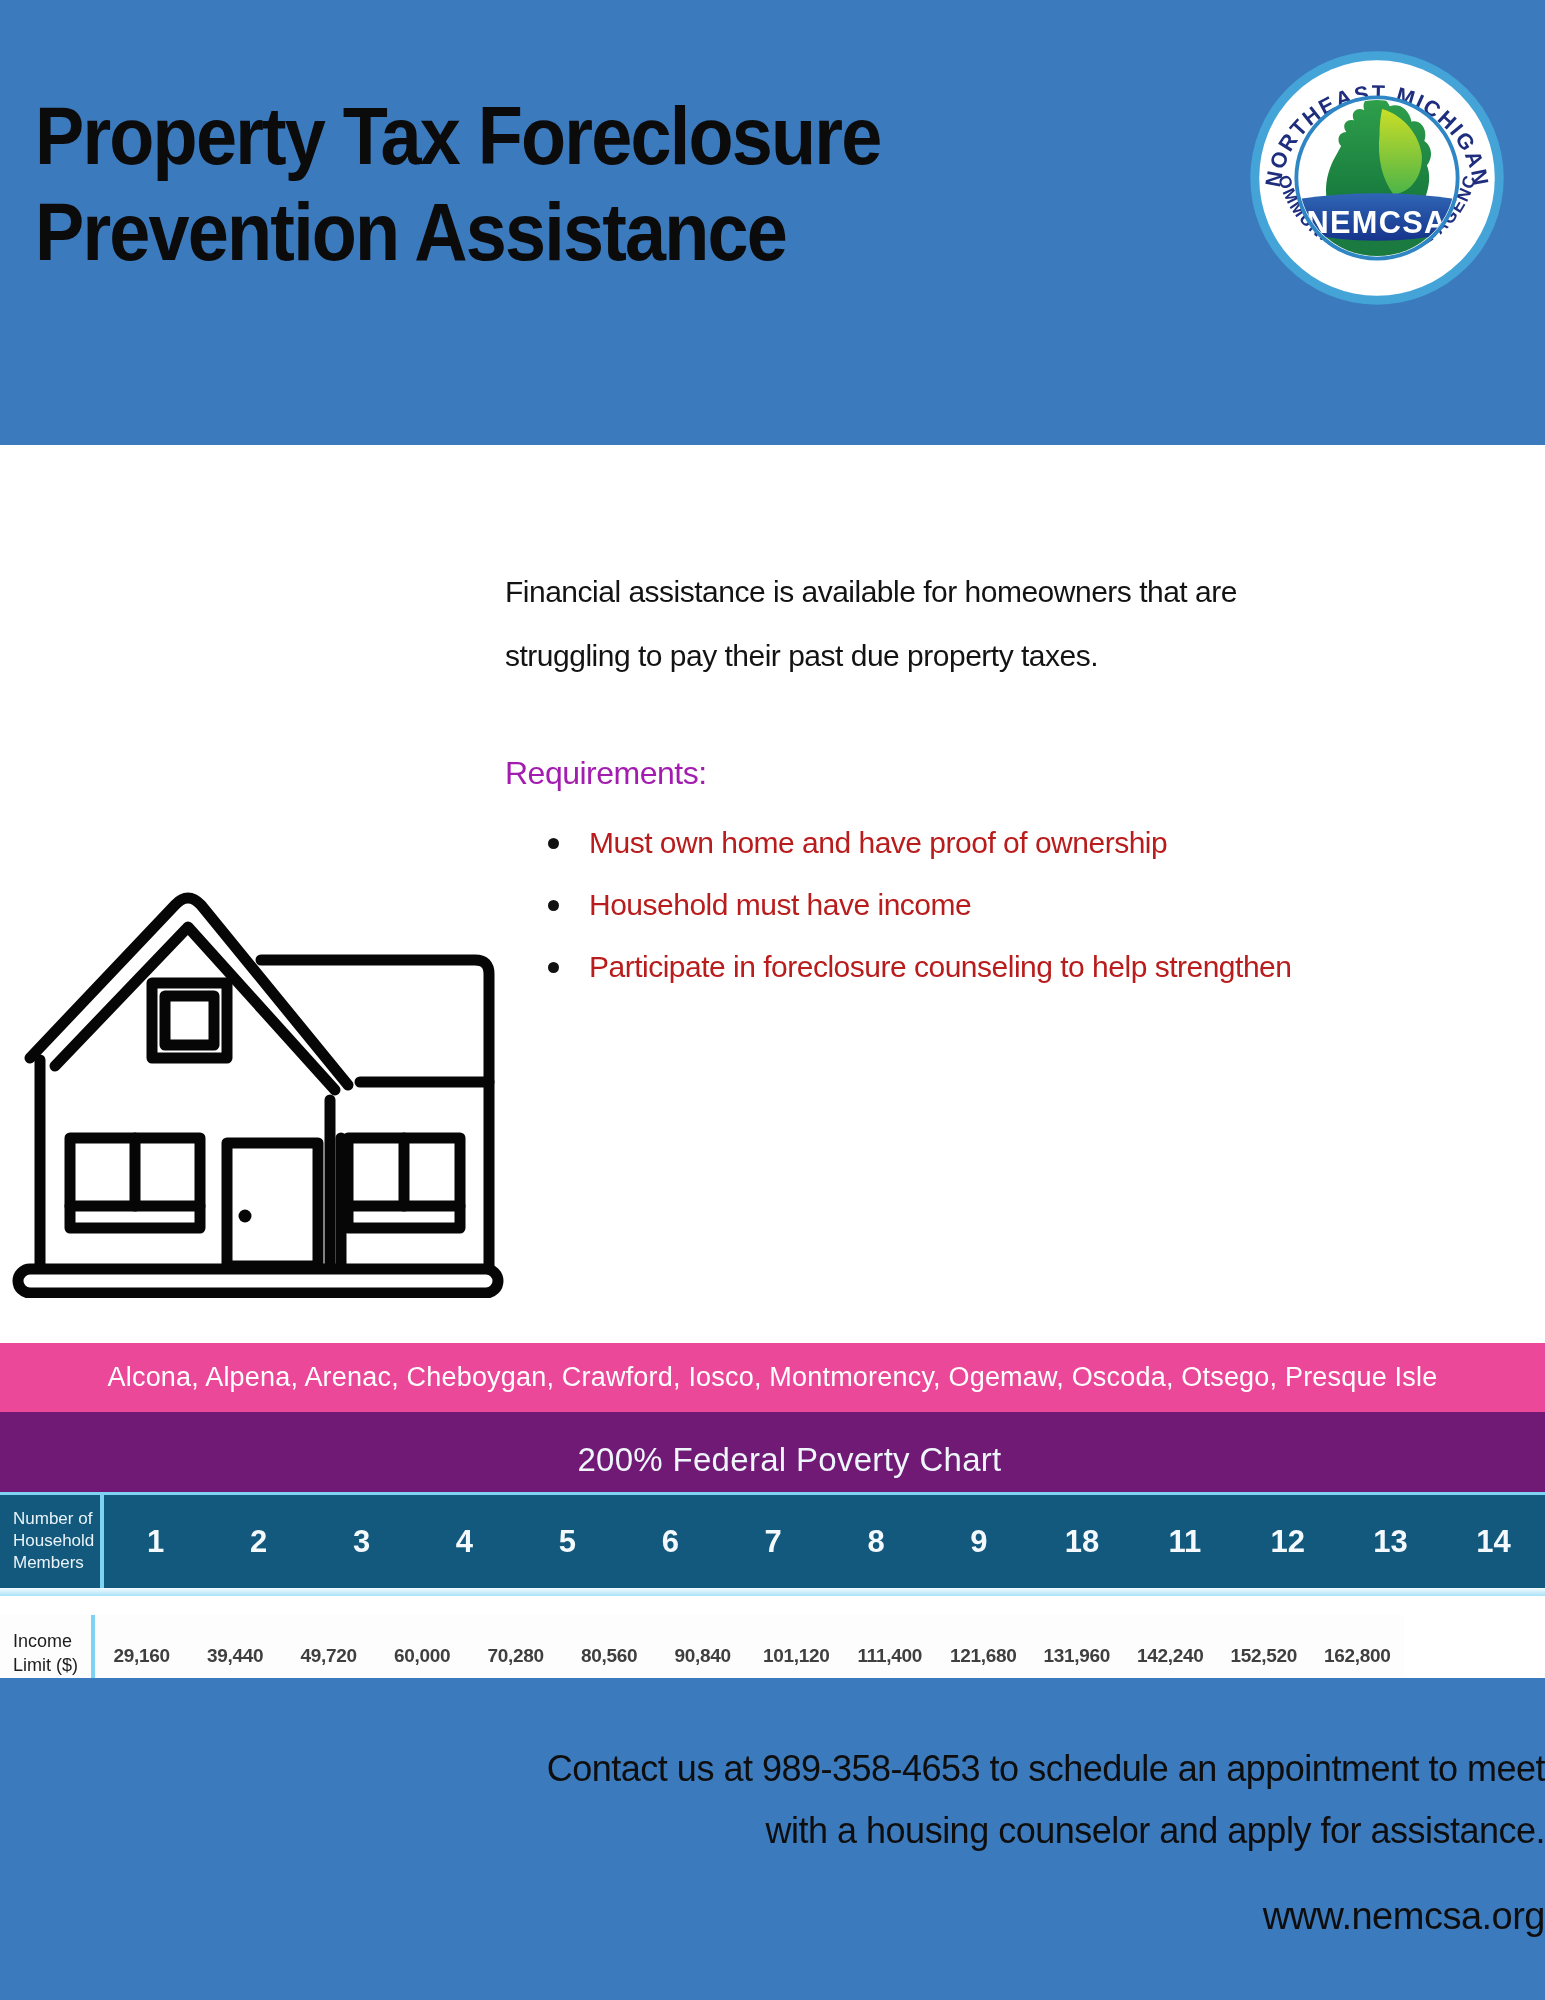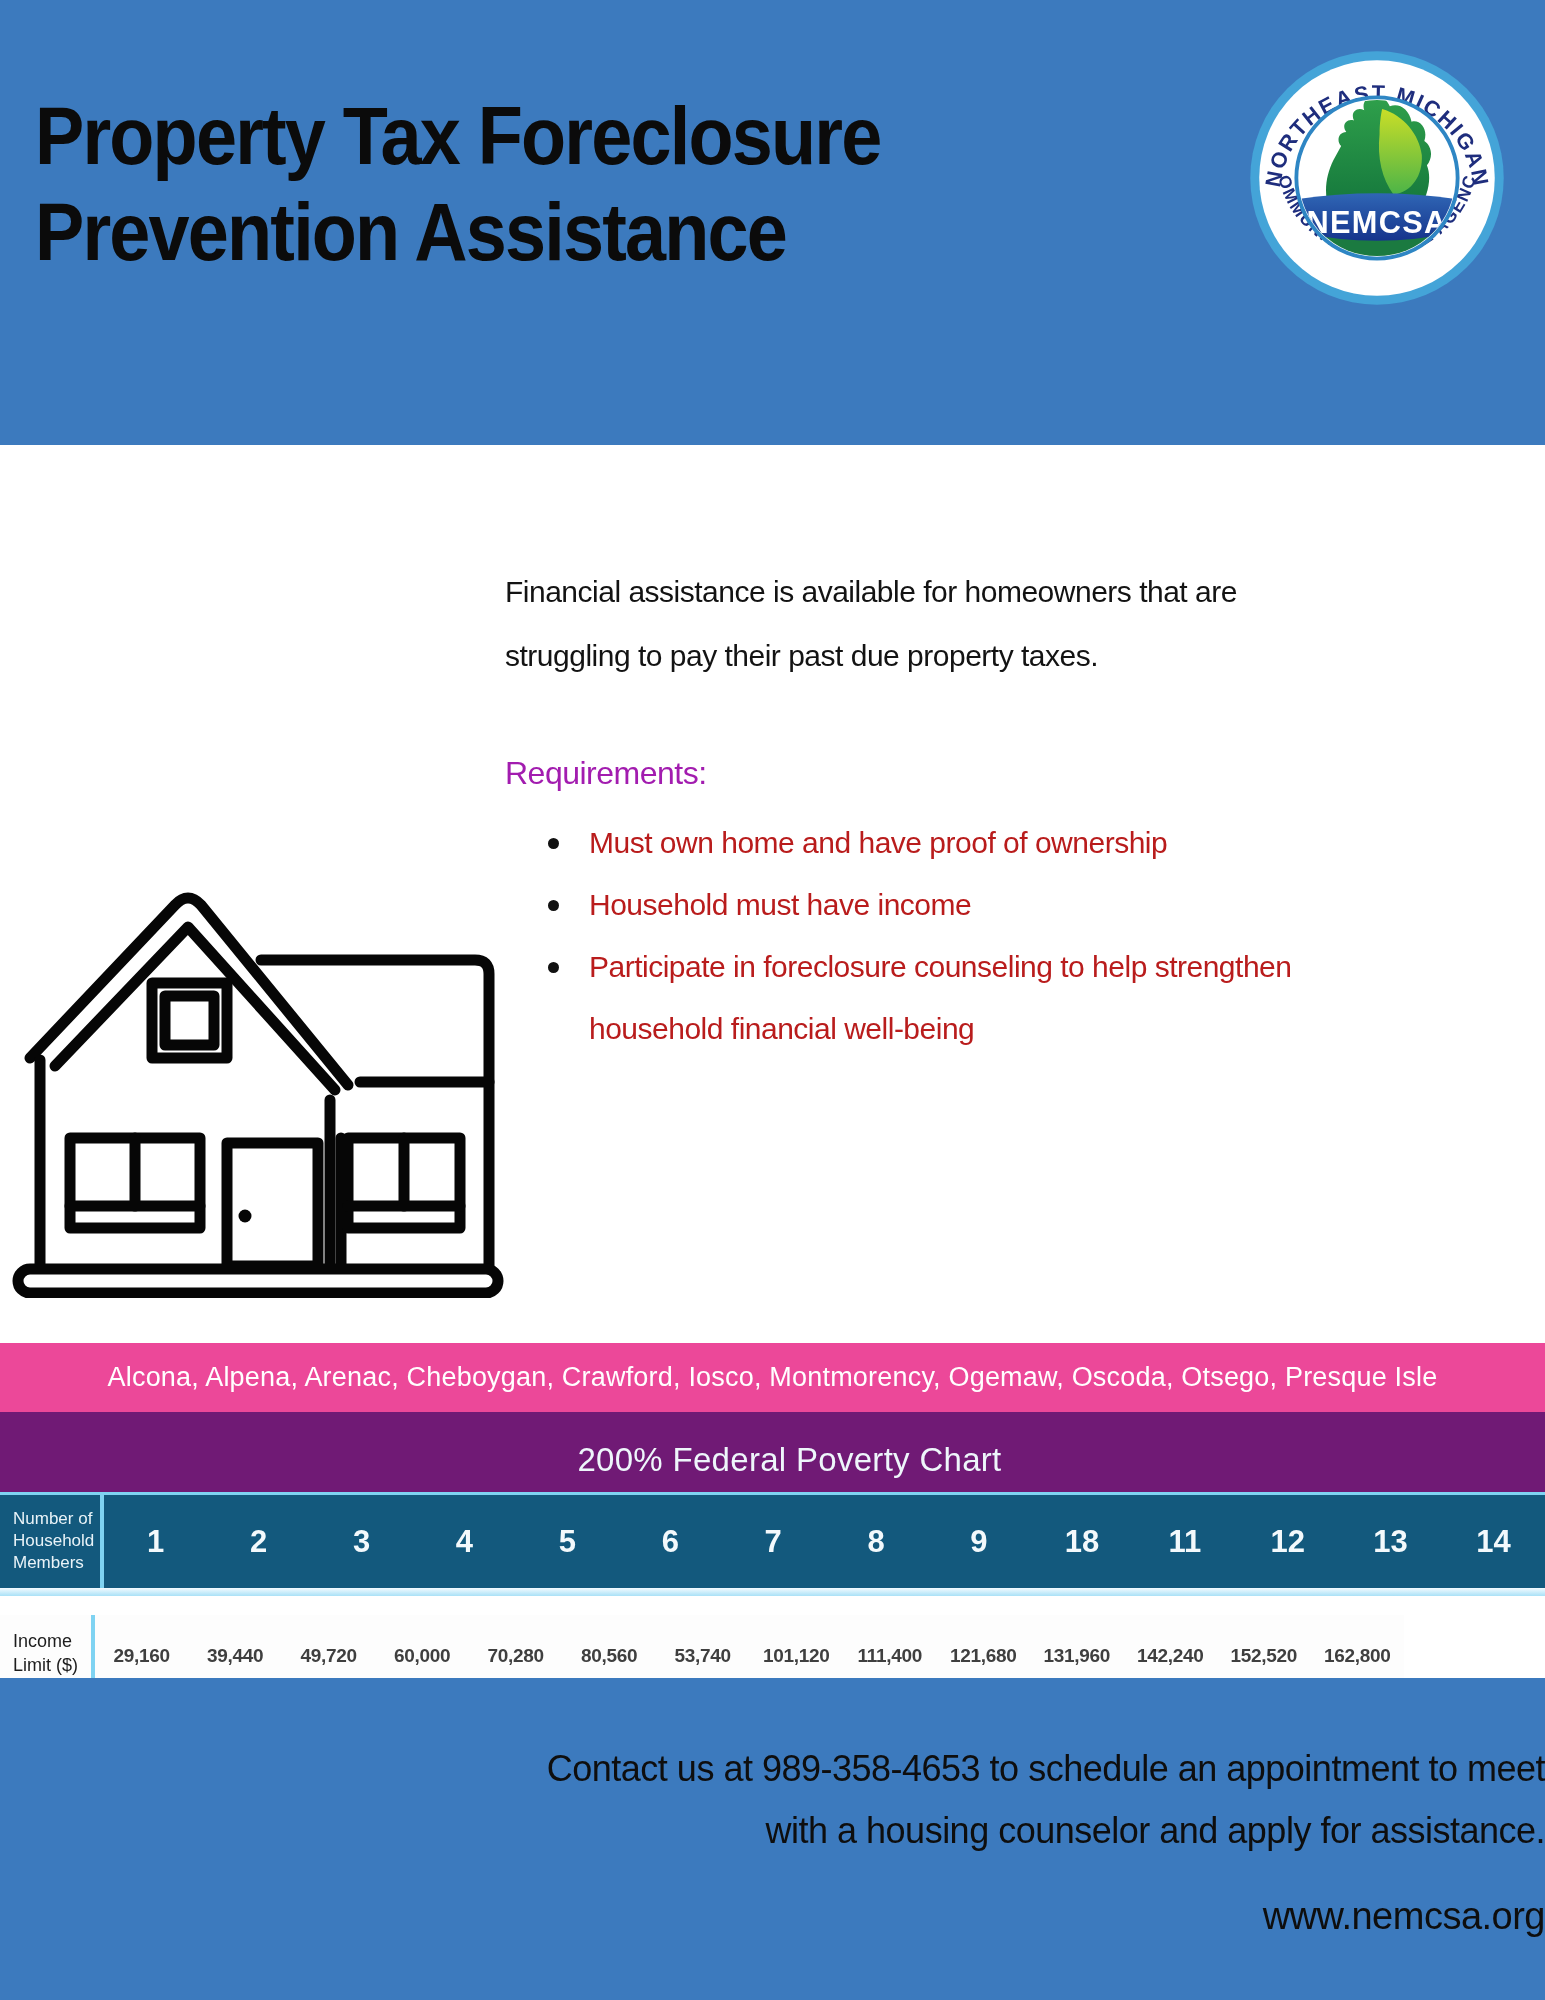--- a/index.html
+++ b/index.html
@@ -155,21 +155,20 @@
     <div class="bullet">
       <span class="bdot"></span>
       <div class="btext">
           <div class="bline">Household must have income</div>
         </div>
     </div>
     <div class="bullet">
       <span class="bdot"></span>
       <div class="btext">
         <div class="bline">Participate in foreclosure counseling to help strengthen</div>
-        <div class="bline">household financial well-being</div>
       </div>
     </div>
   </div>
 
   <div class="house-wrap">
     <svg viewBox="0 0 500 412" width="500" height="412" fill="none" stroke="#060606" stroke-width="11" stroke-linecap="round" stroke-linejoin="round">
 
       <path d="M 22 172 L 167 19 Q 180 5 193 19 L 340 199"></path>
 
       <path d="M 47 180 L 180 41 L 327 204"></path>
@@ -238,21 +237,21 @@
       <div>Income</div>
       <div>Limit ($)</div>
     </div>
     <div class="pov-values">
       <div class="pov-income-cell">29,160</div>
       <div class="pov-income-cell">39,440</div>
       <div class="pov-income-cell">49,720</div>
       <div class="pov-income-cell">60,000</div>
       <div class="pov-income-cell">70,280</div>
       <div class="pov-income-cell">80,560</div>
-      <div class="pov-income-cell">53,740</div>
+      <div class="pov-income-cell">90,840</div>
       <div class="pov-income-cell">101,120</div>
       <div class="pov-income-cell">111,400</div>
       <div class="pov-income-cell">121,680</div>
       <div class="pov-income-cell">131,960</div>
       <div class="pov-income-cell">142,240</div>
       <div class="pov-income-cell">152,520</div>
       <div class="pov-income-cell">162,800</div>
     </div>
   </div>
 

